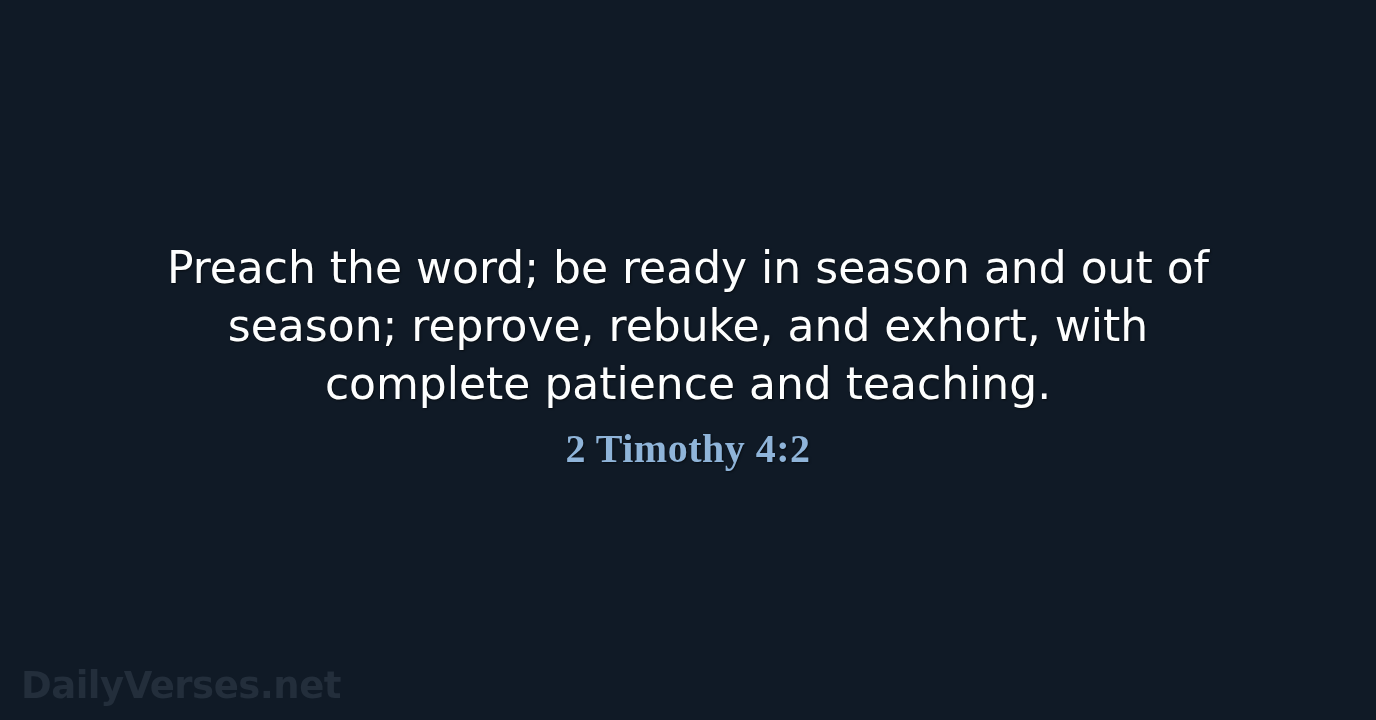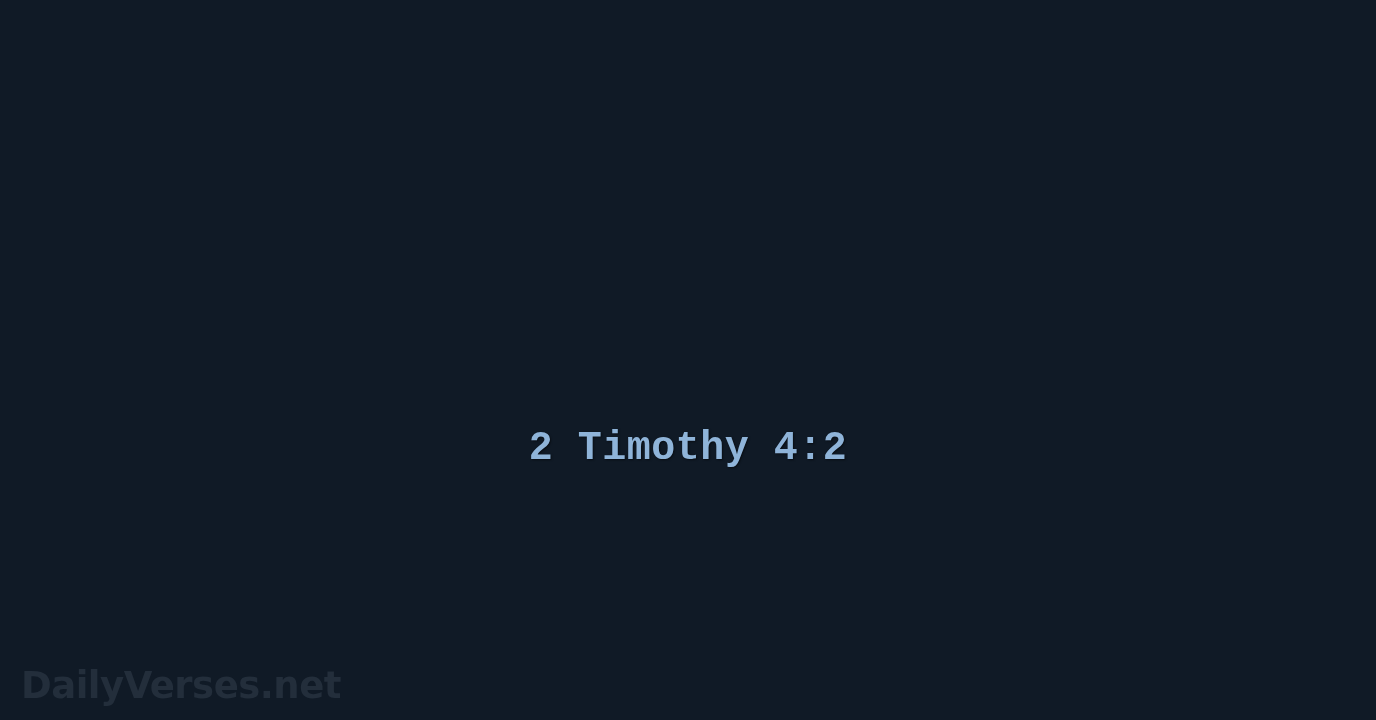--- a/index.html
+++ b/index.html
@@ -53,21 +53,21 @@
   }
 
   .verse-reference {
     position: absolute;
     left: 50%;
     top: 424px;
     transform: translateX(-50%);
     width: 1090px;
     text-align: center;
     color: #8fb4d9;
-    font-family: Liberation Mono, monospace;
+    font-family: Liberation Serif, serif;
     font-size: 40px;
     font-weight: bold;
     line-height: 50px;
     letter-spacing: 0.5px;
     text-shadow: 1px 1px 2px rgba(0, 0, 0, 0.5);
   }
 
   
   .watermark {
     position: absolute;
@@ -82,20 +82,21 @@
     user-select: none;
   }
 </style>
 </head>
 <body>
 
 <div class="verse-card" style="background-color: rgb(16, 26, 38);">
 
   <div class="verse-block">
 
+    <div class="verse-text" style="color: rgb(253, 254, 254);">Preach the word; be ready in season and out of season; reprove, rebuke, and exhort, with complete patience and teaching.</div>
 
     <div class="verse-reference" style="color: rgb(143, 180, 217);">2 Timothy 4:2</div>
 
   </div>
 
   <div class="watermark" style="color: rgb(35, 46, 59);">DailyVerses.net</div>
 
 </div>
 
 </body></html>

